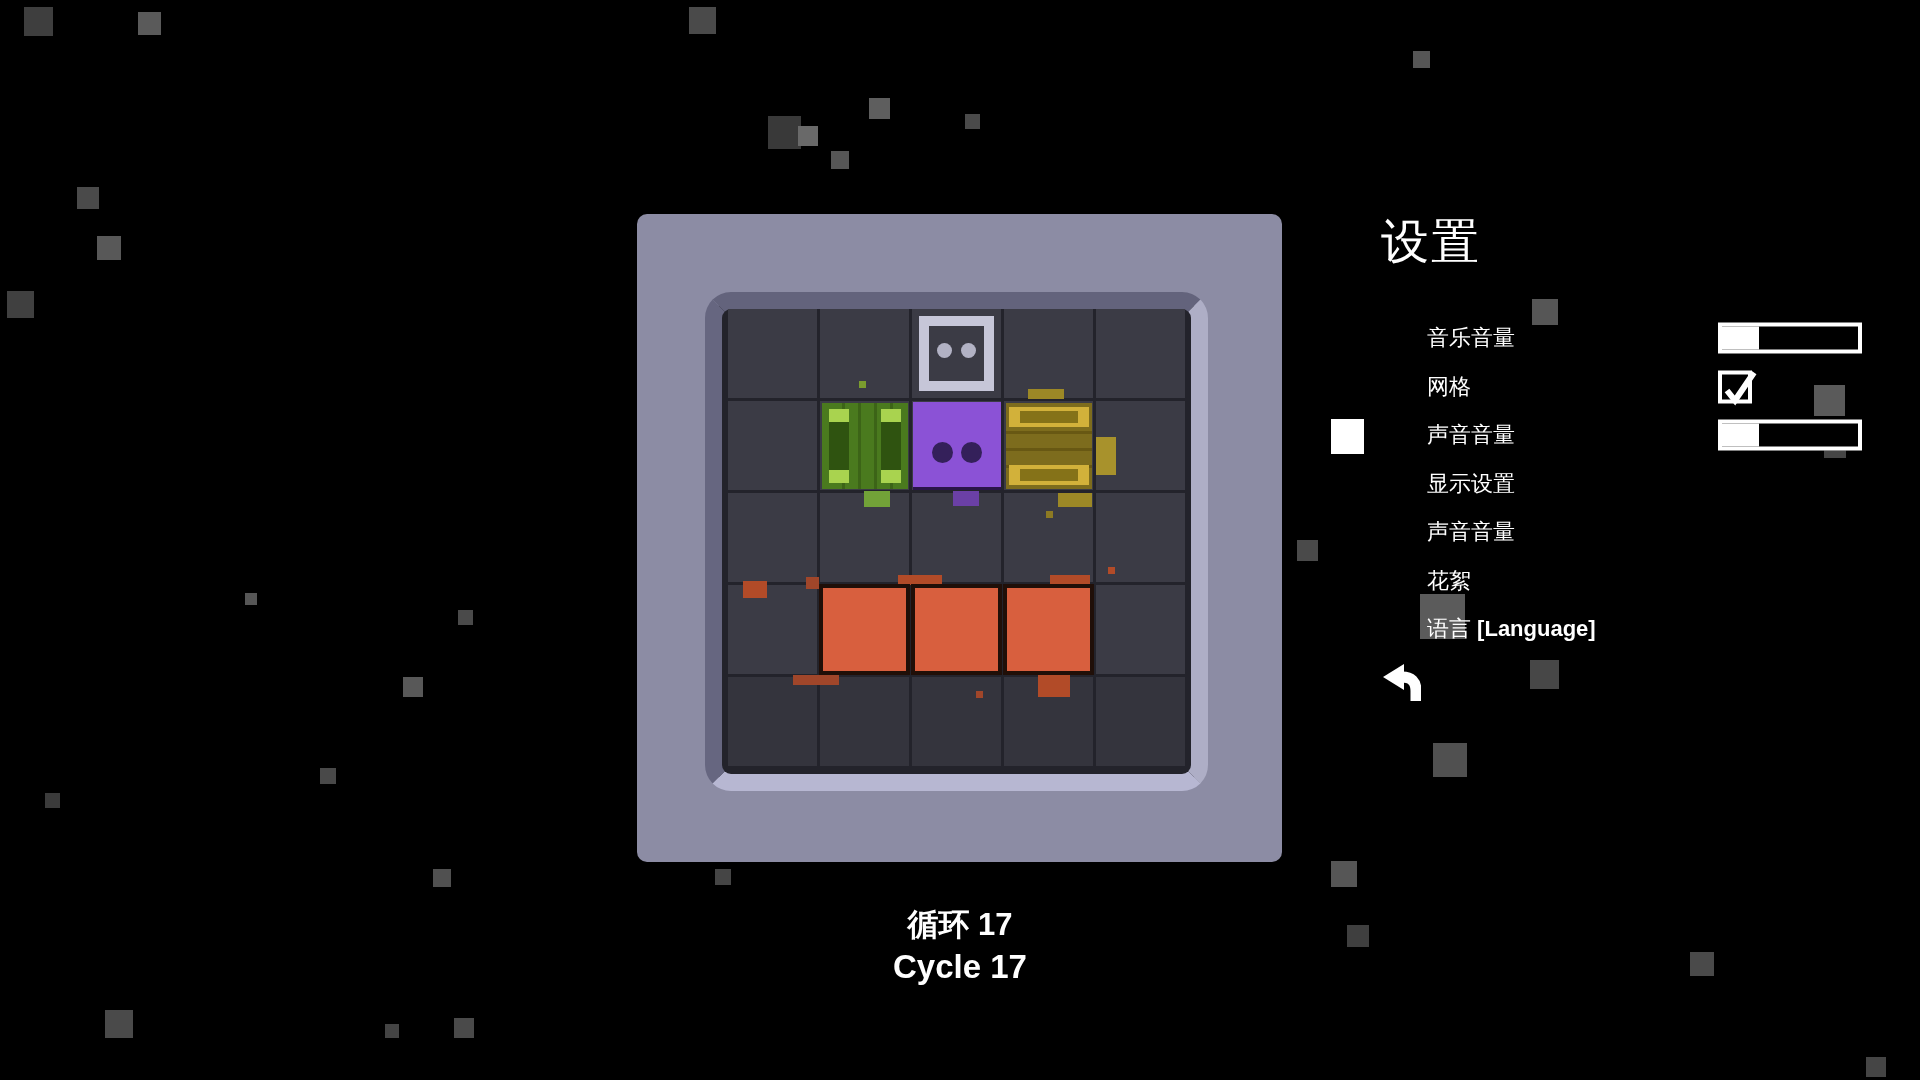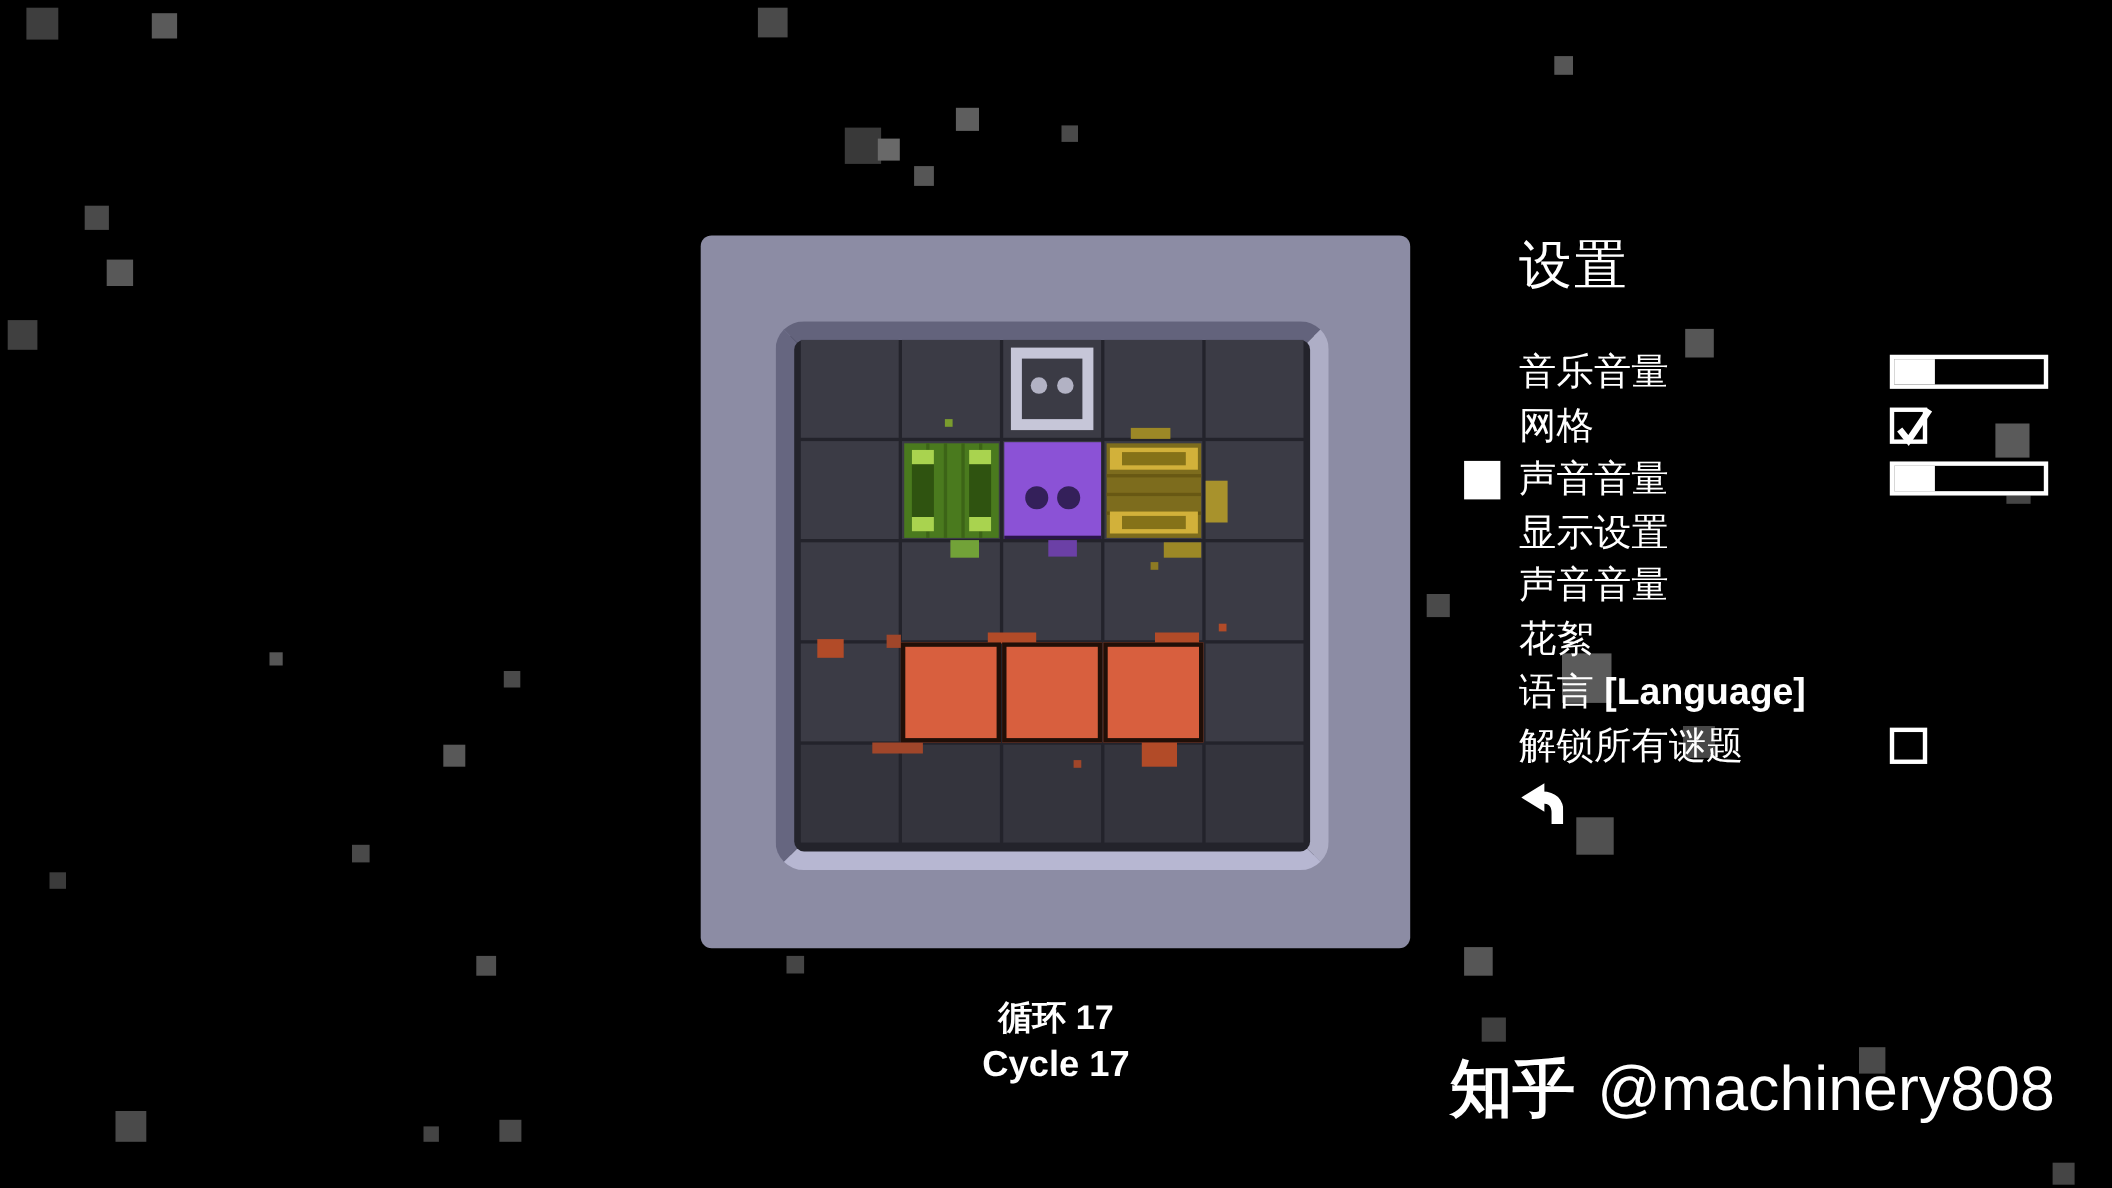--- a/index.html
+++ b/index.html
@@ -16,21 +16,21 @@
   .grid{position:absolute;left:6px;top:0px;width:460px;height:460px;}
   .cell{position:absolute;width:89px;height:89px;}
   .piece{position:absolute;box-sizing:border-box;}
   .debris{position:absolute;}
   .eye{position:absolute;border-radius:50%;}
   
   .menu{position:absolute;left:1381px;top:218px;width:481px;}
   .menu-title{font-size:48px;font-weight:500;line-height:1;letter-spacing:2px;}
   .menu-rows{position:absolute;left:0;top:96px;width:481px;}
   .menu-row{position:relative;height:48.5px;display:flex;align-items:center;}
-  .menu-label{font-size:34px;font-weight:500;white-space:nowrap;}
+  .menu-label{font-size:22px;font-weight:500;white-space:nowrap;margin-left:46px;}
   .menu-label b{font-weight:800;}
   .slider{position:absolute;left:337px;top:50%;transform:translateY(-50%);
           width:144px;height:31px;box-sizing:border-box;border:4px solid #fff;background:#000;}
   .slider-fill{position:absolute;left:0;top:0;bottom:0;background:#fff;}
   .checkbox{position:absolute;left:337px;top:50%;transform:translateY(-50%);
             width:34px;height:33px;box-sizing:border-box;border:4px solid #fff;overflow:visible;}
   .checkbox svg{position:absolute;left:-2px;top:-8px;overflow:visible;}
   .back-arrow{margin-top:6px;}
   .cursor{position:absolute;left:1331px;top:419px;width:33px;height:35px;background:#fff;}
   
@@ -194,37 +194,30 @@
         <div class="menu-row">
           <span class="menu-label">声音音量</span>
         </div>
         <div class="menu-row">
           <span class="menu-label">花絮</span>
         </div>
         <div class="menu-row">
           <span class="menu-label">语言<b> [Language]</b></span>
         </div>
         <div class="menu-row">
-          <span class="menu-label">解锁所有谜题</span>
-          <div class="checkbox"></div>
-        </div>
-        <div class="menu-row">
           <svg class="back-arrow" width="40" height="42" viewBox="0 0 40 42">
             <path d="M35 41 L35 31 Q35 17 21 17" stroke="#fff" stroke-width="11" fill="none"></path>
             <polygon points="2,17 23,4 23,30" fill="#fff"></polygon>
           </svg>
         </div>
       </div>
   </div>
 
   <div class="cursor"></div>
 
   <div class="hud-cycle">
     <div class="zh"><span>循环</span> <b>17</b></div>
     <div class="en"><span>Cycle</span> <b>17</b></div>
   </div>
 
 
-  <div class="watermark">
-    <span class="brand">知乎</span><span class="handle">@machinery808</span>
-  </div>
 
 </div>
 
 </body></html>

